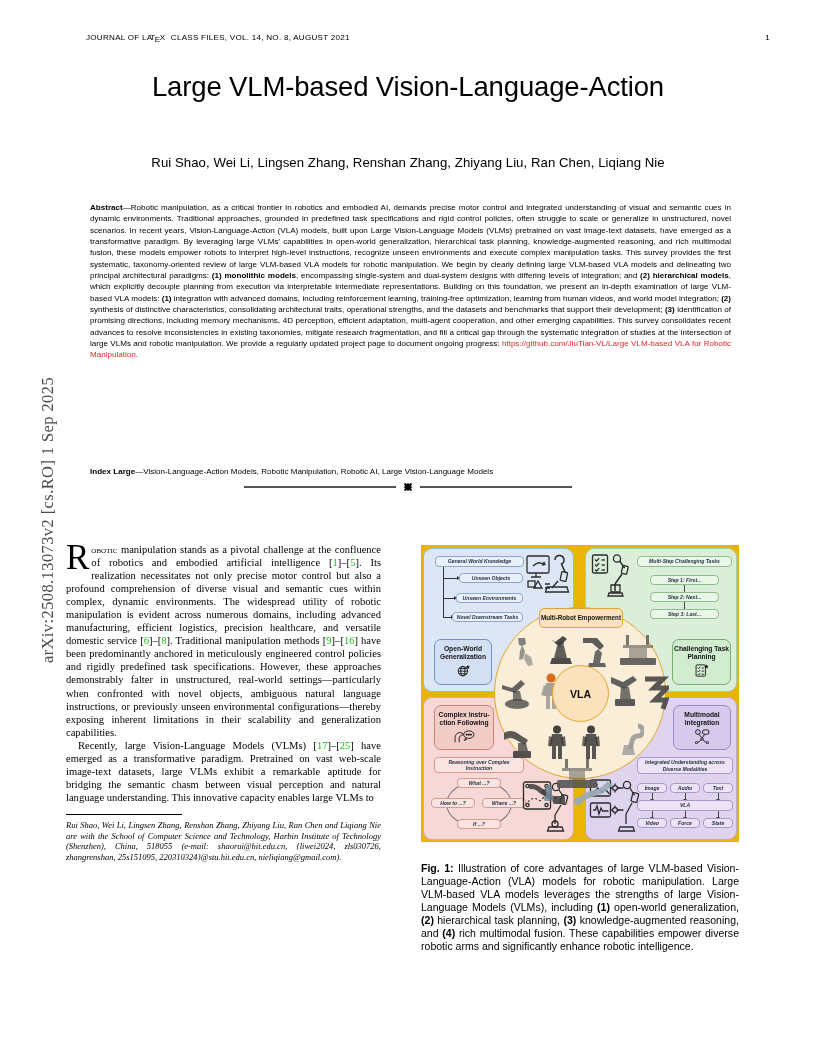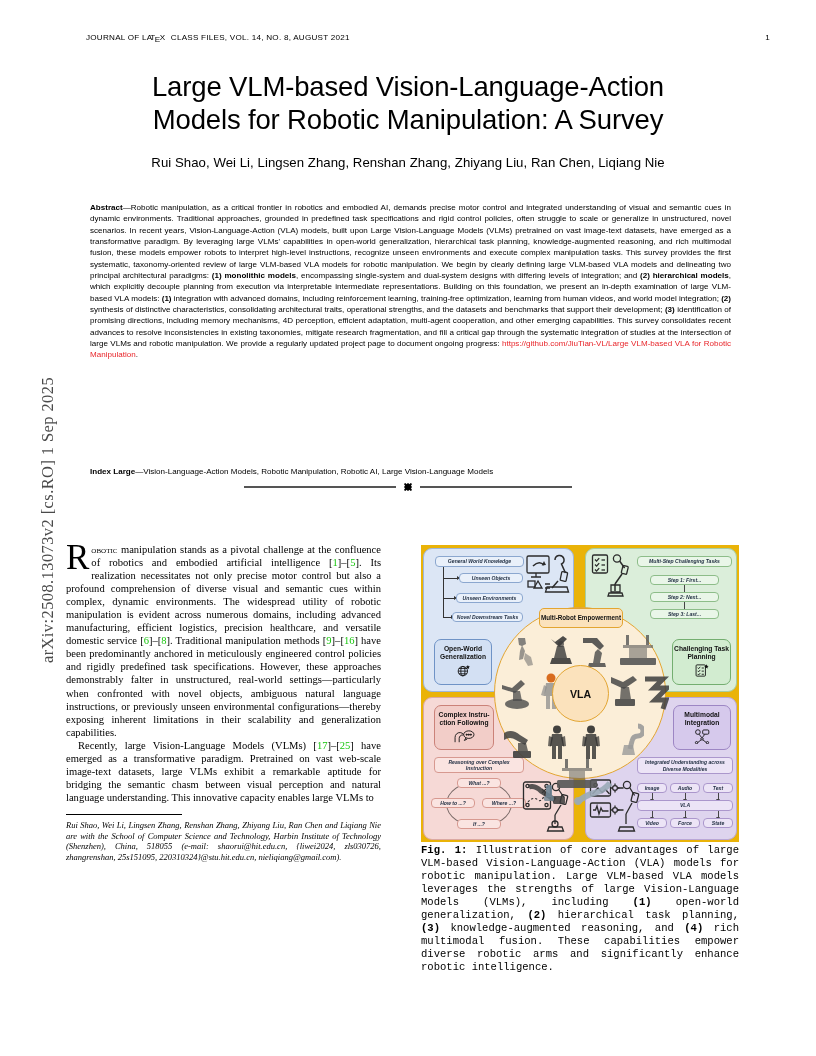--- a/index.html
+++ b/index.html
@@ -158,26 +158,26 @@
     font-style: italic;
     font-size: 8.5px;
     line-height: 10.6px;
     text-align: justify;
     text-justify: inter-word;
   }
 
   
   .figure-wrap { position: absolute; left: 421px; top: 545px; width: 318px; }
   .fig-caption {
-    font-family: Liberation Mono, monospace;
+    font-family: Liberation Sans, sans-serif;
     font-size: 10.55px;
     line-height: 13.05px;
     text-align: justify;
     text-justify: inter-word;
-    margin-top: 2px;
+    margin-top: 20px;
   }
   .fig-caption b { font-weight: bold; }
 
   
   .fig {
     position: relative;
     width: 318px; height: 297px;
     background: #eab308;
   }
   .quad {
@@ -292,21 +292,20 @@
 
 <div class="arxiv-stamp">arXiv:2508.13073v2  [cs.RO]  1 Sep 2025</div>
 
 <div class="page-header">
   <div class="hdr-left"><span>JOURNAL OF </span><span class="latex-logo"><span class="la">LA</span><span class="t">T</span><span class="e">E</span><span class="x">X</span></span><span> CLASS FILES, VOL. 14, NO. 8, AUGUST 2021</span></div>
   <div>1</div>
 </div>
 
 <div class="title">
   <div>Large VLM-based Vision-Language-Action</div>
-  <div>Models for Robotic Manipulation: A Survey</div>
 </div>
 <div class="authors">Rui Shao, Wei Li, Lingsen Zhang, Renshan Zhang, Zhiyang Liu, Ran Chen, Liqiang Nie</div>
 
 <div class="abstract">
   <b>Abstract</b><span>—</span><span>Robotic manipulation, as a critical frontier in robotics and embodied AI, demands precise motor control and integrated understanding of visual and semantic cues in dynamic environments. Traditional approaches, grounded in predefined task specifications and rigid control policies, often struggle to scale or generalize in unstructured, novel scenarios. In recent years, Vision-Language-Action (VLA) models, built upon Large Vision-Language Models (VLMs) pretrained on vast image-text datasets, have emerged as a transformative paradigm. By leveraging large VLMs' capabilities in open-world generalization, hierarchical task planning, knowledge-augmented reasoning, and rich multimodal fusion, these models empower robots to interpret high-level instructions, recognize unseen environments and execute complex manipulation tasks. This survey provides the first systematic, taxonomy-oriented review of large VLM-based VLA models for robotic manipulation. We begin by clearly defining large VLM-based VLA models and delineating two principal architectural paradigms: </span><b>(1) monolithic models</b><span>, encompassing single-system and dual-system designs with differing levels of integration; and </span><b>(2) hierarchical models</b><span>, which explicitly decouple planning from execution via interpretable intermediate representations. Building on this foundation, we present an in-depth examination of large VLM-based VLA models: </span><b>(1)</b><span> integration with advanced domains, including reinforcement learning, training-free optimization, learning from human videos, and world model integration; </span><b>(2)</b><span> synthesis of distinctive characteristics, consolidating architectural traits, operational strengths, and the datasets and benchmarks that support their development; </span><b>(3)</b><span> identification of promising directions, including memory mechanisms, 4D perception, efficient adaptation, multi-agent cooperation, and other emerging capabilities. This survey consolidates recent advances to resolve inconsistencies in existing taxonomies, mitigate research fragmentation, and fill a critical gap through the systematic integration of studies at the intersection of large VLMs and robotic manipulation. We provide a regularly updated project page to document ongoing progress: </span><span class="lnk">https://github.com/JiuTian-VL/Large VLM-based VLA for Robotic Manipulation</span><span>.</span>
 </div>
 
 <div class="index-terms">
   <b>Index Large</b><span>—</span><span>Vision-Language-Action Models, Robotic Manipulation, Robotic AI, Large Vision-Language Models</span>
 </div>

